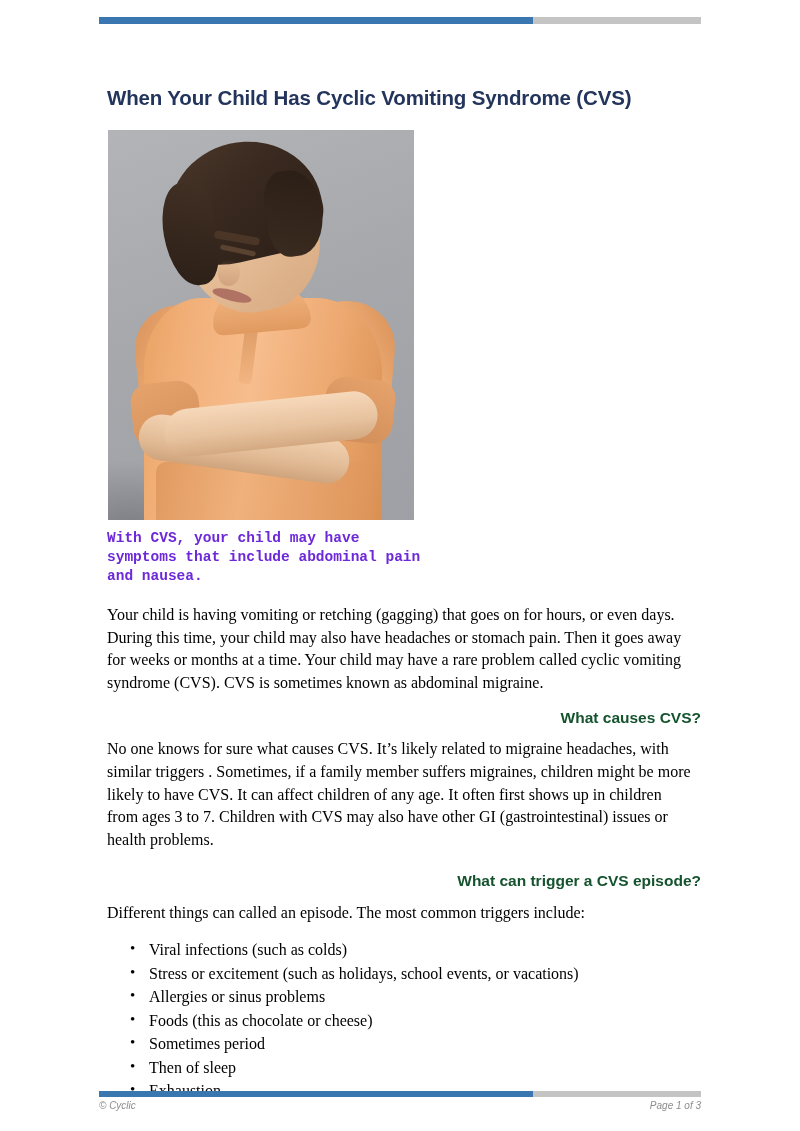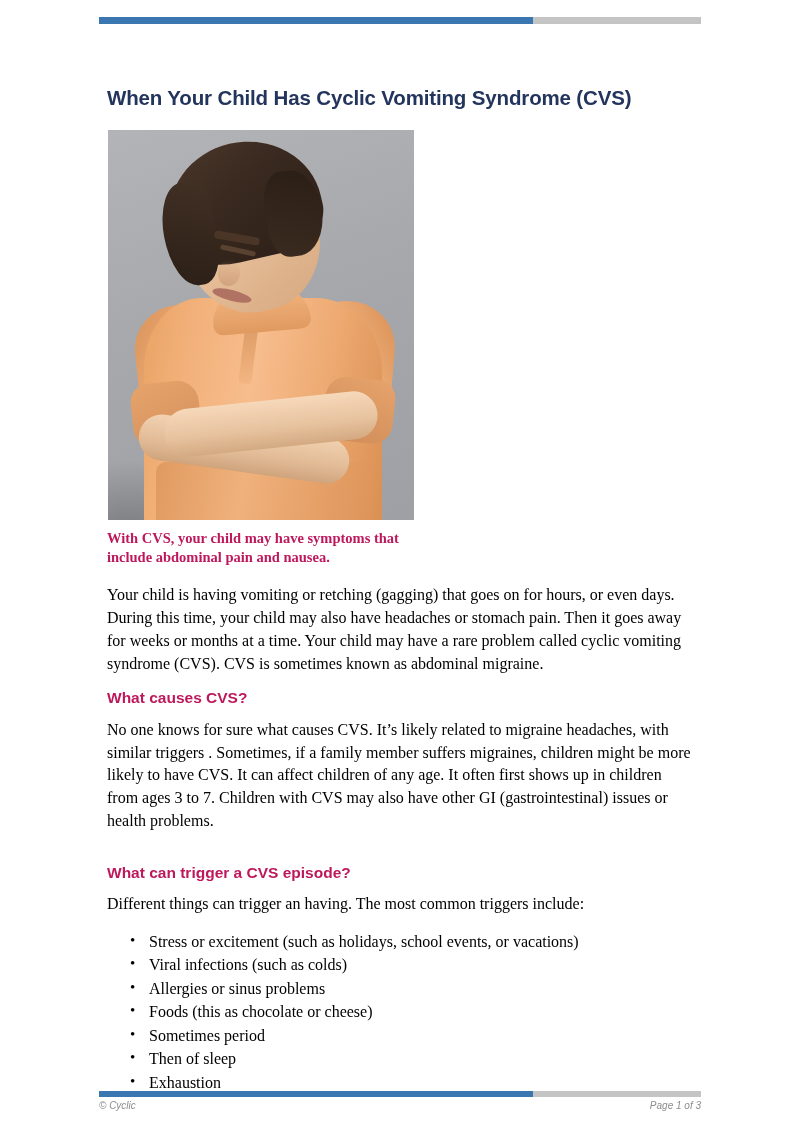--- a/index.html
+++ b/index.html
@@ -247,46 +247,47 @@
   .ph-hem {
     position: absolute;
     left: 48px; top: 332px;
     width: 216px; height: 62px;
     background: linear-gradient(100deg, #e09a60 0%, #f0b17c 40%, #dd9459 100%);
     border-radius: 10px 10px 6px 6px;
   }
 
   
   .caption {
-    font-family: Liberation Serif, serif;
+    font-family: Liberation Mono, monospace;
     font-size: 14.5px;
     font-weight: bold;
     line-height: 1.34;
     margin: 0 0 17px 0;
     width: 330px;
-    color: #be185d;
+    color: #6d28d9;
   }
 
   
   p.body {
     font-size: 16px;
     line-height: 1.42;
     margin: 0 8px 14px 0;
     text-align: left;
   }
 
   h2.sec {
     font-family: "Liberation Sans", "DejaVu Sans", sans-serif;
     font-size: 15.5px;
     font-weight: bold;
-    color: #be185d;
+    color: #14532d;
     margin: 0 0 11px 0;
     line-height: 1.2;
-  }
-  h2.sec.spaced { margin-top: 31px; }
+    text-align: right;
+  }
+  h2.sec.spaced { margin-top: 20px; }
 
   ul.bullets {
     margin: 6px 0 0 0;
     padding: 0 0 0 40px;
     list-style: none;
   }
   ul.bullets li {
     font-size: 16px;
     line-height: 1.47;
     position: relative;
@@ -375,25 +376,25 @@
     </div>
 
     <p class="caption">With CVS, your child may have symptoms that include abdominal pain and nausea.</p>
 
     <p class="body">Your child is having vomiting or retching (gagging) that goes on for hours, or even days. During this time, your child may also have headaches or stomach pain. Then it goes away for weeks or months at a time. Your child may have a rare problem called cyclic vomiting syndrome (CVS). CVS is sometimes known as abdominal migraine.</p>
 
     <h2 class="sec">What causes CVS?</h2>
     <p class="body">No one knows for sure what causes CVS. It’s likely related to migraine headaches, with similar triggers . Sometimes, if a family member suffers migraines, children might be more likely to have CVS. It can affect children of any age. It often first shows up in children from ages 3 to 7. Children with CVS may also have other GI (gastrointestinal) issues or health problems.</p>
 
     <h2 class="sec spaced">What can trigger a CVS episode?</h2>
-    <p class="body">Different things can trigger an having. The most common triggers include:</p>
+    <p class="body">Different things can called an episode. The most common triggers include:</p>
 
     <ul class="bullets">
+      <li>Viral infections (such as colds)</li>
       <li>Stress or excitement (such as holidays, school events, or vacations)</li>
-      <li>Viral infections (such as colds)</li>
       <li>Allergies or sinus problems</li>
       <li>Foods (this as chocolate or cheese)</li>
       <li>Sometimes period</li>
       <li>Then of sleep</li>
       <li>Exhaustion</li>
     </ul>
 
   </div>
 
   <div class="footer-rule">

